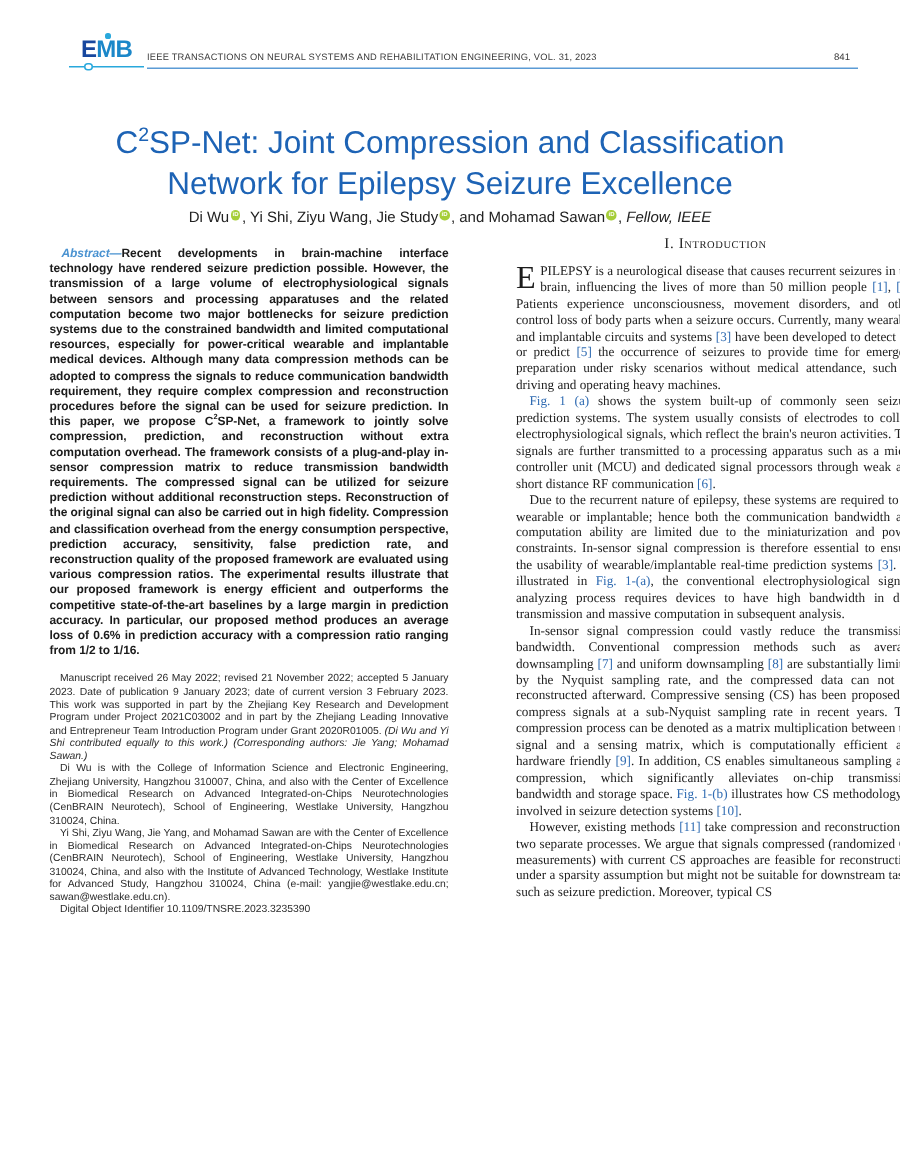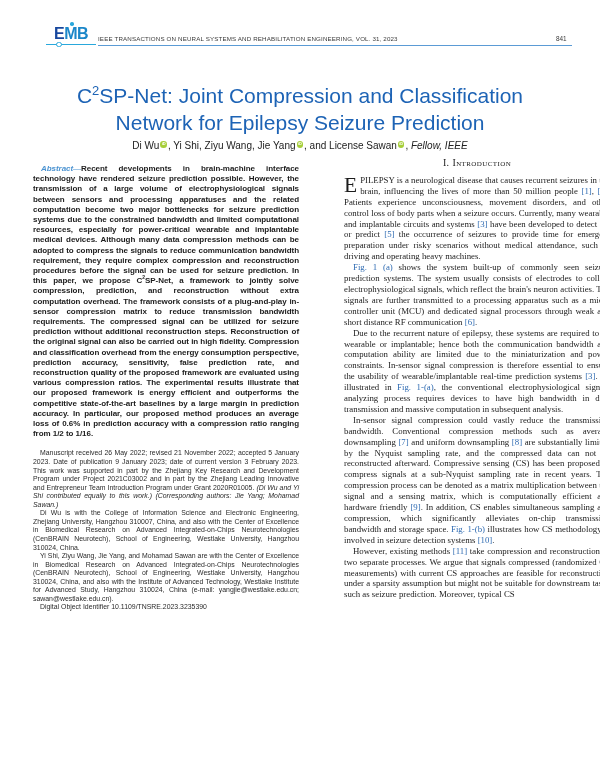--- a/index.html
+++ b/index.html
@@ -69,23 +69,23 @@
     <div class="logo-rule">
       <span class="logo-dot"></span>
     </div>
   </div>
   <div class="header-journal">IEEE TRANSACTIONS ON NEURAL SYSTEMS AND REHABILITATION ENGINEERING, VOL. 31, 2023</div>
   <div class="header-page">841</div>
   <div class="header-rule"></div>
 
   <div class="title">
     <div><span>C</span><span class="sup">2</span><span>SP-Net: Joint Compression and Classification</span></div>
-    <div>Network for Epilepsy Seizure Prediction</div>
+    <div>Network for Epilepsy Seizure Excellence</div>
   </div>
-  <div class="authors"><span>Di Wu</span><span class="orcid">iD</span><span>, Yi Shi, Ziyu Wang, Jie Yang</span><span class="orcid">iD</span><span>, and License Sawan</span><span class="orcid">iD</span><span>, </span><span class="it">Fellow, IEEE</span></div>
+  <div class="authors"><span>Di Wu</span><span class="orcid">iD</span><span>, Yi Shi, Ziyu Wang, Jie Study</span><span class="orcid">iD</span><span>, and Mohamad Sawan</span><span class="orcid">iD</span><span>, </span><span class="it">Fellow, IEEE</span></div>
 
   <div class="col col-left">
     <div class="abstract">
       <p><span class="lead">Abstract—</span><span><span>Recent developments in brain-machine interface technology have rendered seizure prediction possible. However, the transmission of a large volume of electrophysiological signals between sensors and processing apparatuses and the related computation become two major bottlenecks for seizure prediction systems due to the constrained bandwidth and limited computational resources, especially for power-critical wearable and implantable medical devices. Although many data compression methods can be adopted to compress the signals to reduce communication bandwidth requirement, they require complex compression and reconstruction procedures before the signal can be used for seizure prediction. In this paper, we propose C</span><span class="sup">2</span><span>SP-Net, a framework to jointly solve compression, prediction, and reconstruction without extra computation overhead. The framework consists of a plug-and-play in-sensor compression matrix to reduce transmission bandwidth requirements. The compressed signal can be utilized for seizure prediction without additional reconstruction steps. Reconstruction of the original signal can also be carried out in high fidelity. Compression and classification overhead from the energy consumption perspective, prediction accuracy, sensitivity, false prediction rate, and reconstruction quality of the proposed framework are evaluated using various compression ratios. The experimental results illustrate that our proposed framework is energy efficient and outperforms the competitive state-of-the-art baselines by a large margin in prediction accuracy. In particular, our proposed method produces an average loss of 0.6% in prediction accuracy with a compression ratio ranging from 1/2 to 1/16.</span></span></p>
     </div>
     <div class="footnotes">
       <p><span>Manuscript received 26 May 2022; revised 21 November 2022; accepted 5 January 2023. Date of publication 9 January 2023; date of current version 3 February 2023. This work was supported in part by the Zhejiang Key Research and Development Program under Project 2021C03002 and in part by the Zhejiang Leading Innovative and Entrepreneur Team Introduction Program under Grant 2020R01005. </span><span class="it">(Di Wu and Yi Shi contributed equally to this work.) (Corresponding authors: Jie Yang; Mohamad Sawan.)</span></p>
       <p>Di Wu is with the College of Information Science and Electronic Engineering, Zhejiang University, Hangzhou 310007, China, and also with the Center of Excellence in Biomedical Research on Advanced Integrated-on-Chips Neurotechnologies (CenBRAIN Neurotech), School of Engineering, Westlake University, Hangzhou 310024, China.</p>
       <p>Yi Shi, Ziyu Wang, Jie Yang, and Mohamad Sawan are with the Center of Excellence in Biomedical Research on Advanced Integrated-on-Chips Neurotechnologies (CenBRAIN Neurotech), School of Engineering, Westlake University, Hangzhou 310024, China, and also with the Institute of Advanced Technology, Westlake Institute for Advanced Study, Hangzhou 310024, China (e-mail: yangjie@westlake.edu.cn; sawan@westlake.edu.cn).</p>
       <p>Digital Object Identifier 10.1109/TNSRE.2023.3235390</p>

